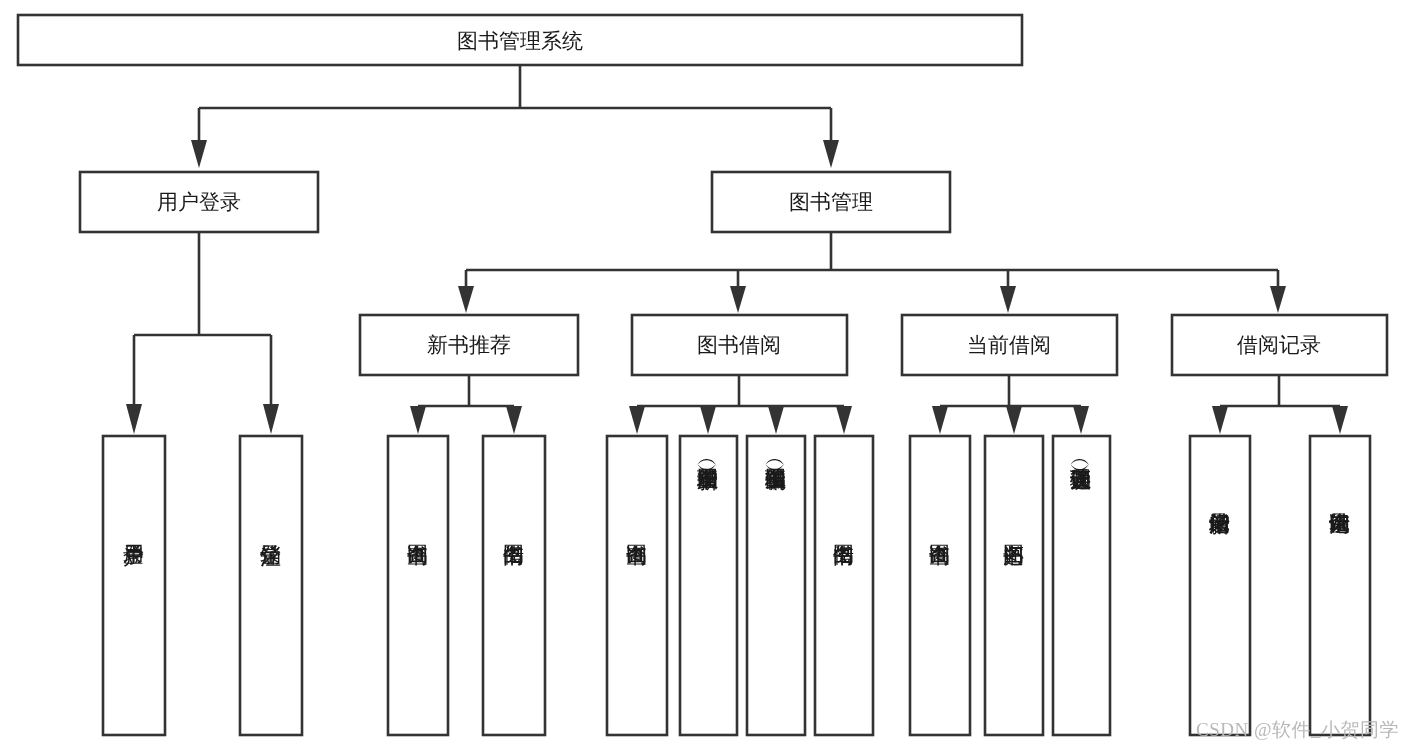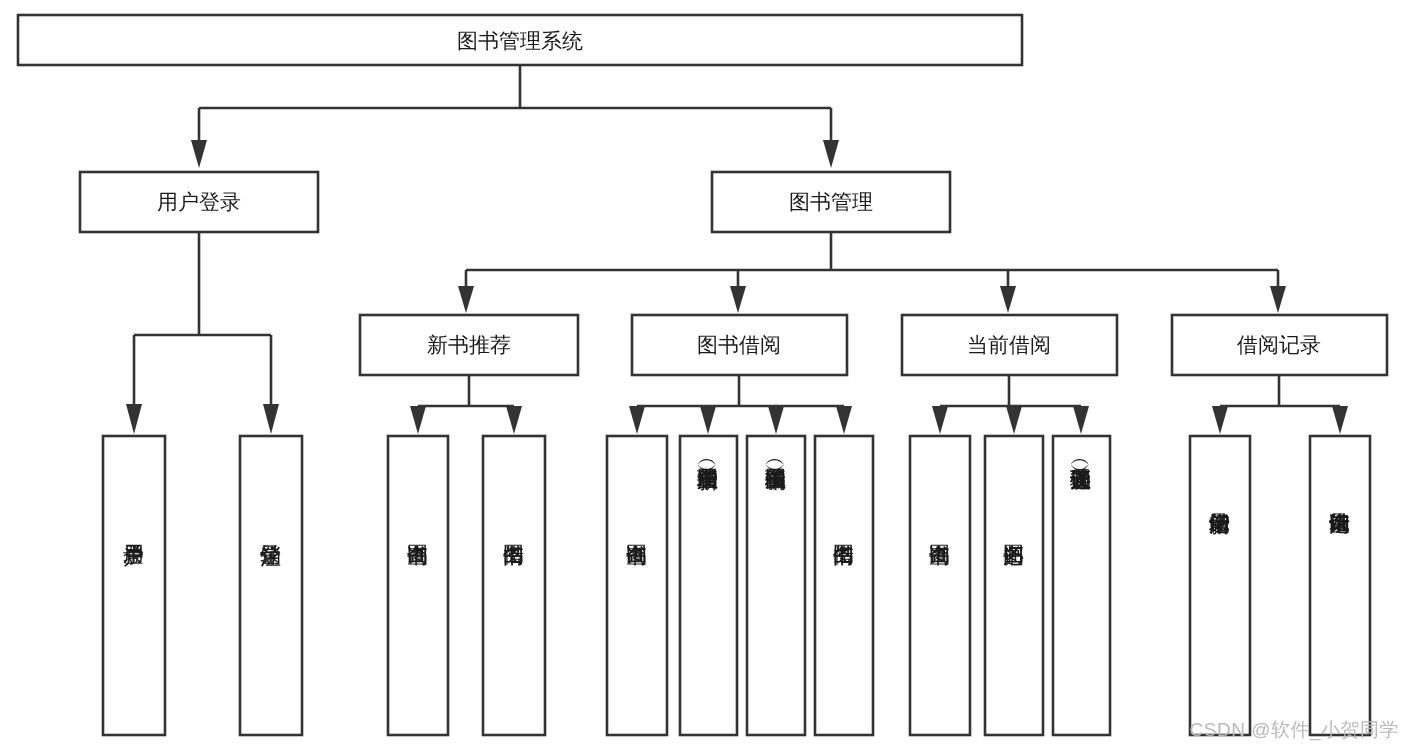--- a/index.html
+++ b/index.html
@@ -50,21 +50,21 @@
     stroke-linecap: butt;
   }
   .arrow-head {
     fill: #333333;
     stroke: none;
   }
   .watermark {
     position: absolute;
     right: 6px;
     bottom: 4px;
-    font-family: Liberation Sans, sans-serif;
+    font-family: Liberation Serif, serif;
     font-size: 19px;
     color: #b8b8b8;
     white-space: nowrap;
     letter-spacing: 0.5px;
   }
 </style>
 </head>
 <body>
 
 <div id="diagram-root">

